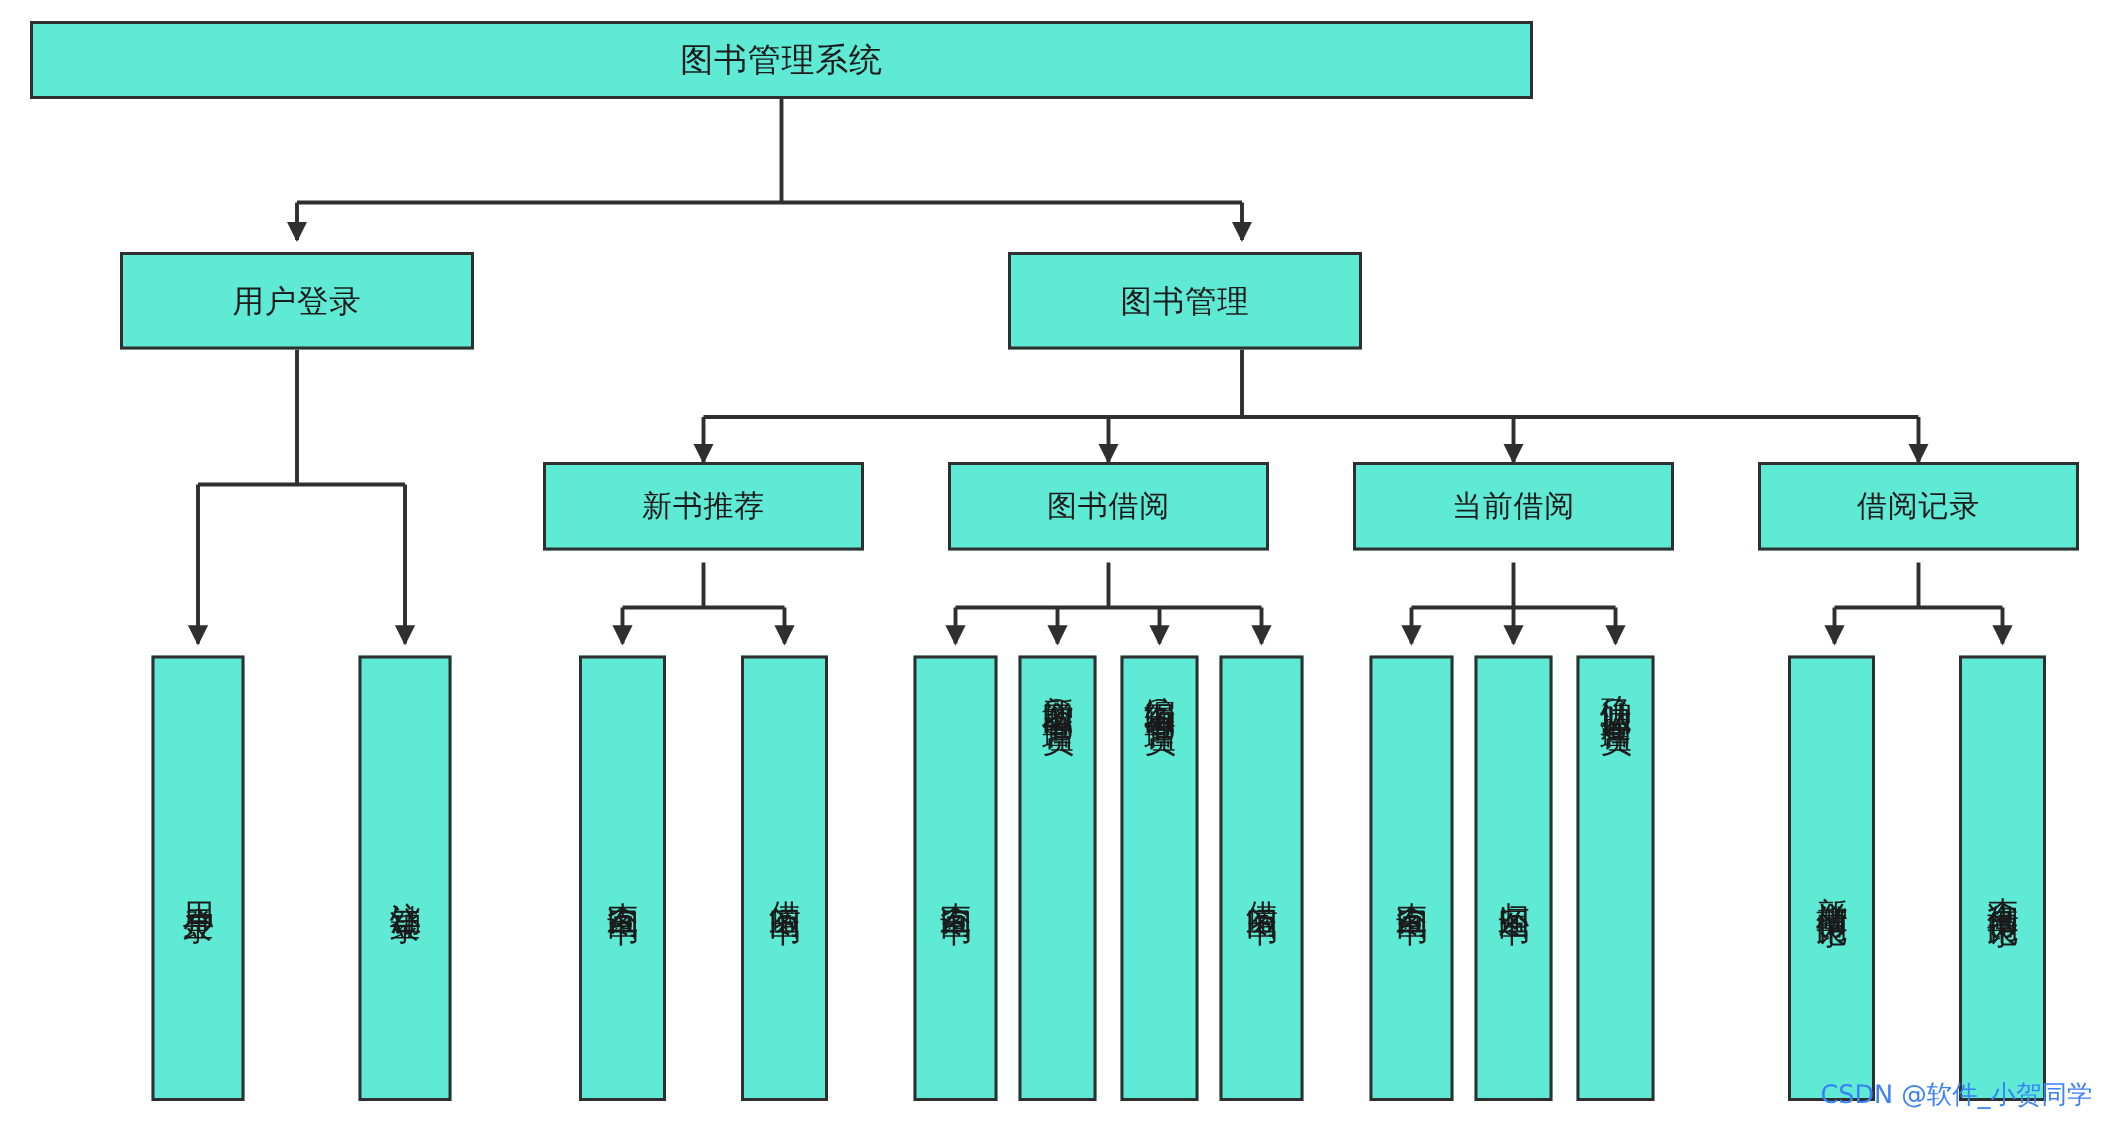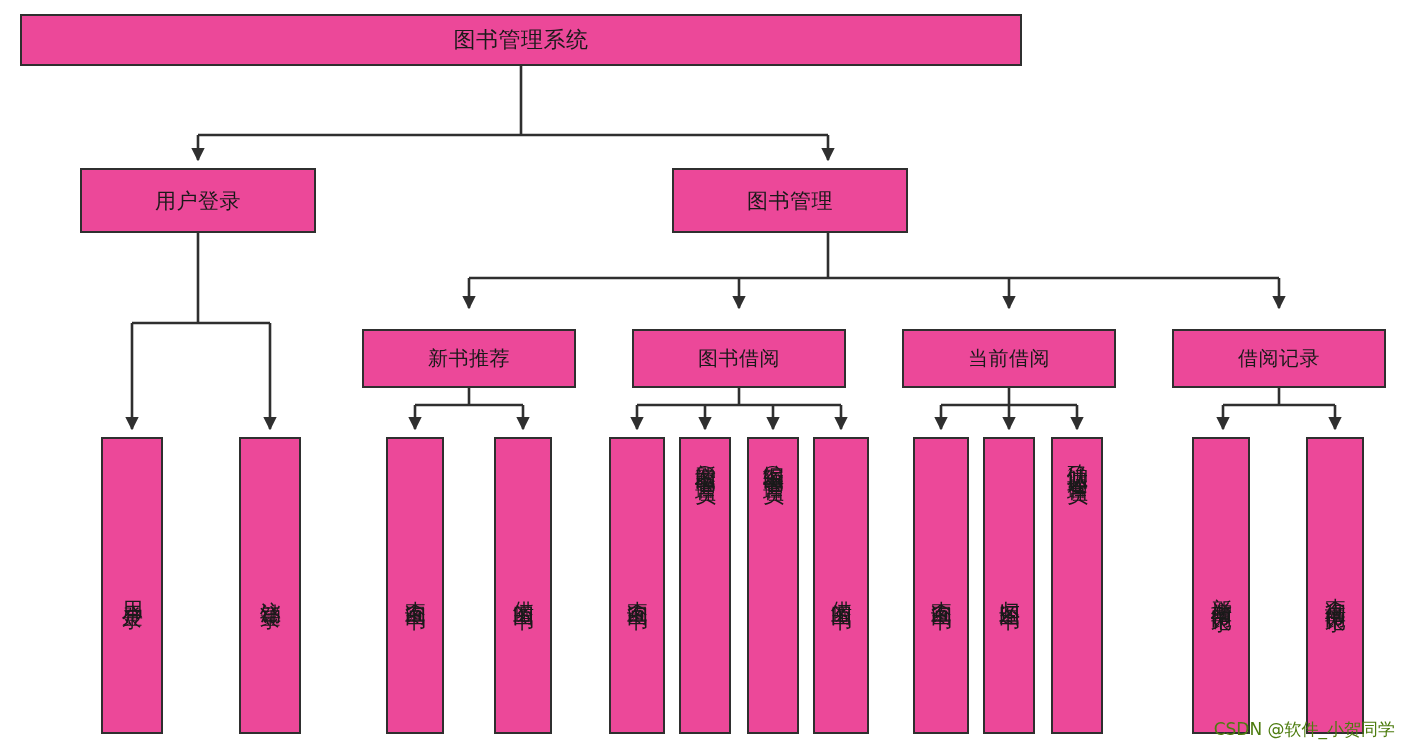--- a/index.html
+++ b/index.html
@@ -10,21 +10,21 @@
     font-family:"DejaVu Sans","Liberation Sans",sans-serif;
     overflow:hidden;
     position:relative;
   }
   #canvas{position:absolute;left:0;top:0;width:1405px;height:747px;}
   #svg-links{position:absolute;left:0;top:0;width:1405px;height:747px;}
 
   .node{
     position:absolute;
     box-sizing:border-box;
-    background:#ec4899;
+    background:#5eead4;
     border:2.5px solid #2f2f2f;
     display:flex;
     align-items:center;
     justify-content:center;
     color:#1a1a1a;
     z-index:3;
   }
   .node-label{
     white-space:nowrap;
     letter-spacing:0.5px;
@@ -32,21 +32,21 @@
 
   
   .lvl-root{left:20px;top:14px;width:1002px;height:52px;}
   .lvl-root .node-label{font-size:22px;}
 
   
   .lvl2{top:168px;width:236px;height:65px;}
   .lvl2 .node-label{font-size:21px;}
 
   
-  .lvl3{top:329px;width:214px;height:59px;}
+  .lvl3{top:308px;width:214px;height:59px;}
   .lvl3 .node-label{font-size:20px;}
 
   
   .leaf{
     top:437px;height:297px;
     align-items:flex-start;
     justify-content:center;
     padding-top:8px;
   }
   .leaf .node-label{
@@ -58,21 +58,21 @@
     white-space:nowrap;
   }
   .leaf.mid .node-label{
     align-self:center;
   }
 
   .watermark{
     position:absolute;
     right:10px;bottom:6px;
     font-size:17px;
-    color:#4d7c0f;
+    color:#3b82f6;
     z-index:6;
     white-space:nowrap;
     font-family:"DejaVu Sans","Liberation Sans",sans-serif;
   }
 </style>
 </head>
 <body>
 
 <div id="canvas">
 

